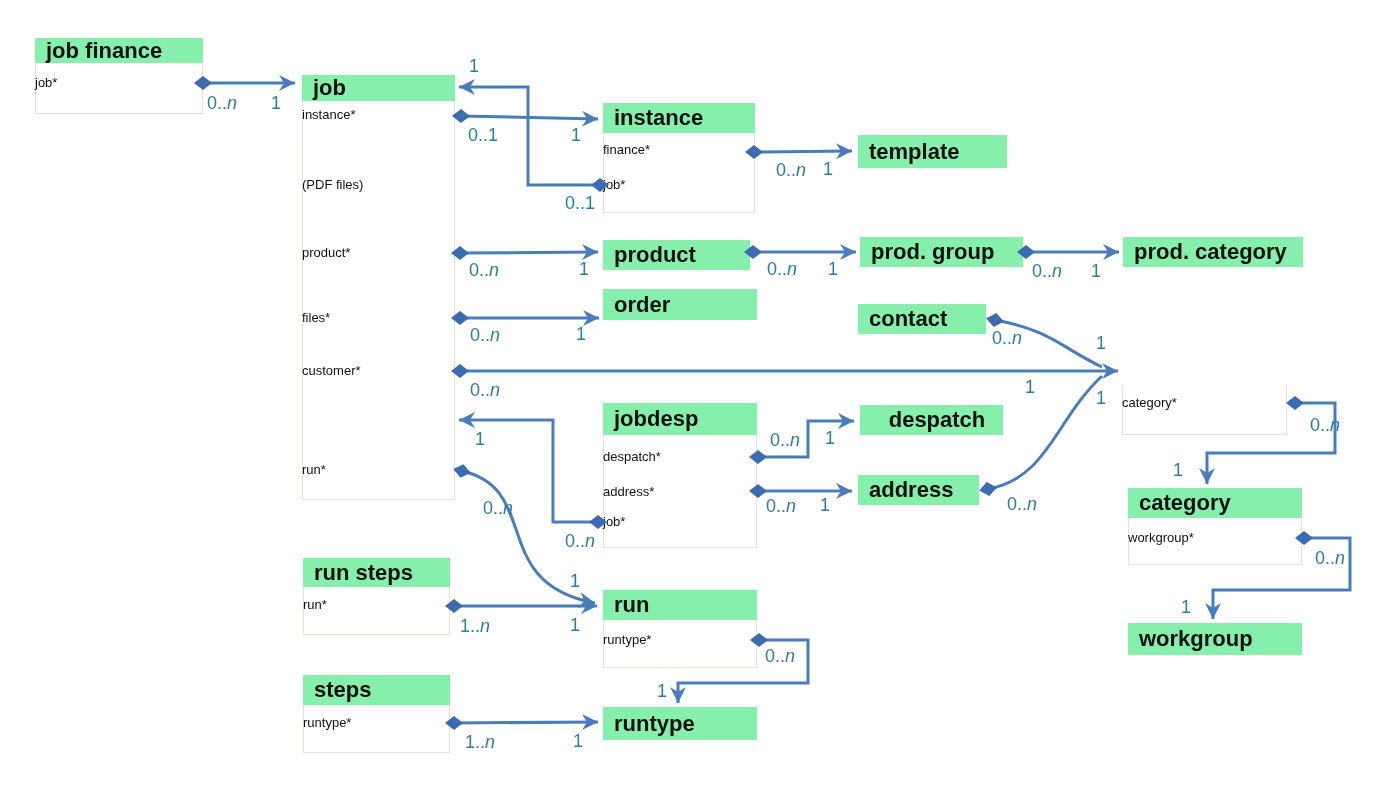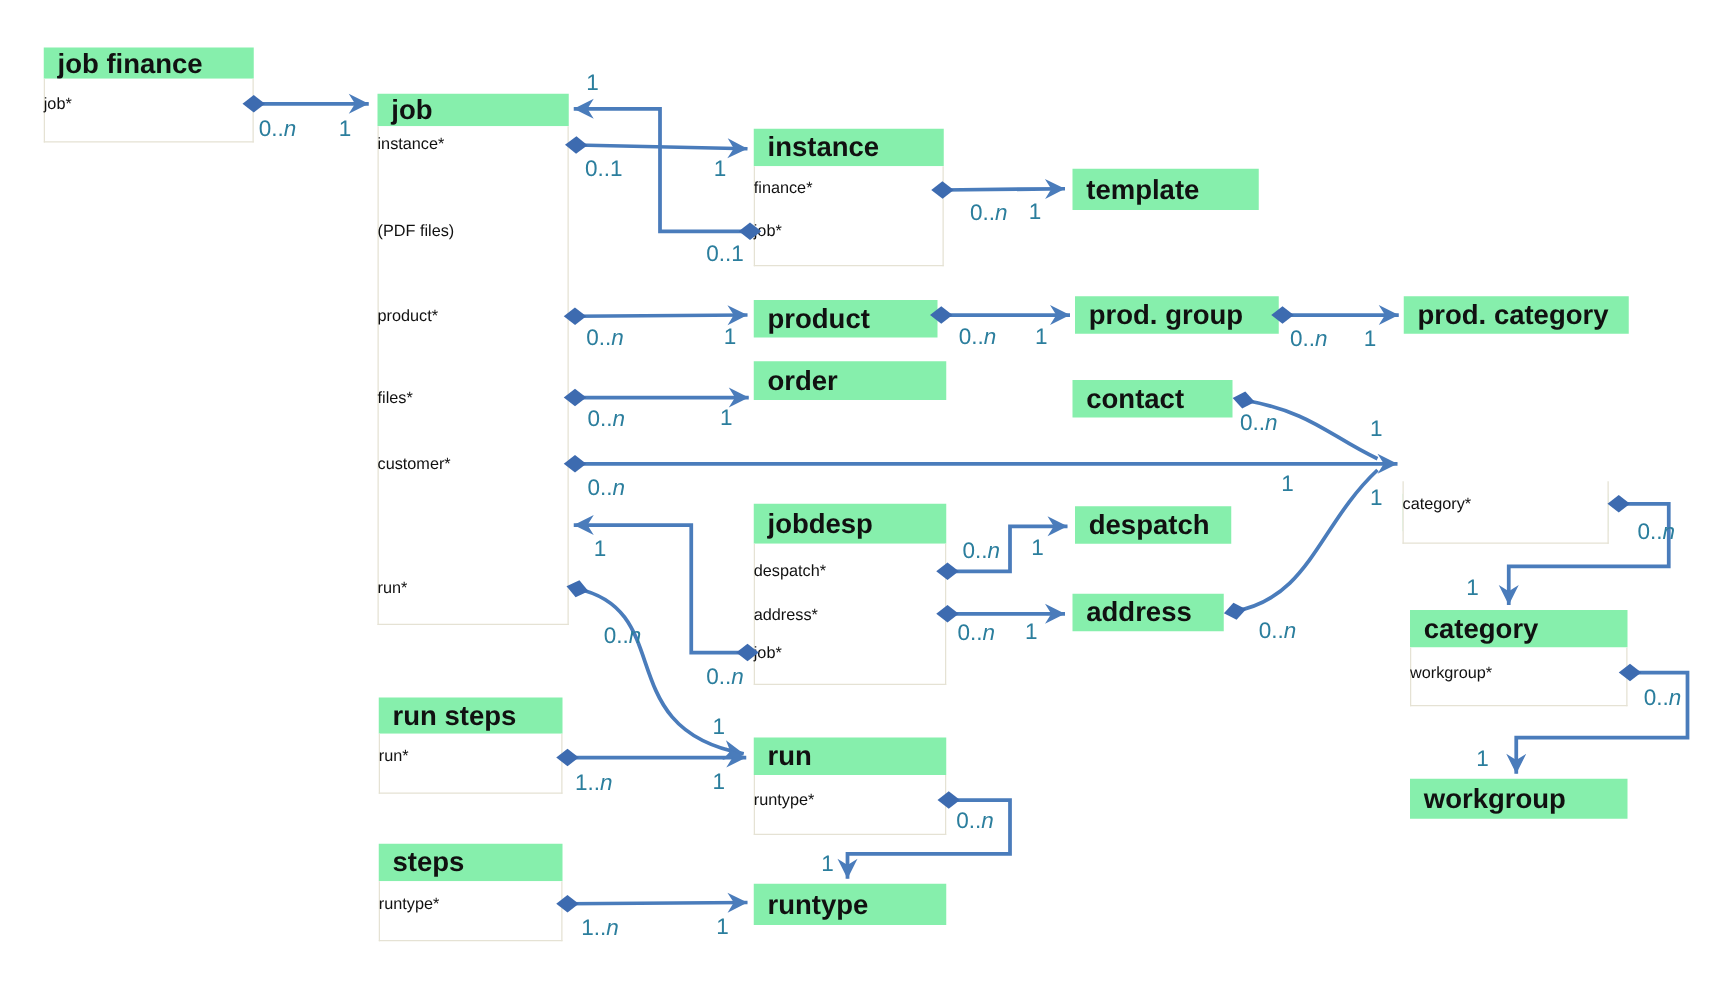--- a/index.html
+++ b/index.html
@@ -149,21 +149,21 @@
       <div class="entity-body" style="top: 30px; height: 50px;"></div>
       <div class="entity-field" style="top: 35px;">category*</div>
     </div>
     <div class="entity" style="left: 603px; top: 403px; width: 154px; height: 145px;">
       <div class="entity-header" style="height: 32px; line-height: 32px;">jobdesp</div>
       <div class="entity-body" style="top: 32px; height: 113px;"></div>
       <div class="entity-field" style="top: 41px;">despatch*</div>
       <div class="entity-field" style="top: 76px;">address*</div>
       <div class="entity-field" style="top: 106px;">job*</div>
     </div>
-    <div class="entity" style="left: 860px; top: 405px; width: 125px; height: 30px;">
+    <div class="entity" style="left: 860px; top: 405px; width: 143px; height: 30px; text-align: center;">
       <div class="entity-header" style="height: 30px; line-height: 30px;">despatch</div>
     </div>
     <div class="entity" style="left: 858px; top: 475px; width: 121px; height: 30px;">
       <div class="entity-header" style="height: 30px; line-height: 30px;">address</div>
     </div>
     <div class="entity" style="left: 1128px; top: 488px; width: 174px; height: 77px;">
       <div class="entity-header" style="height: 30px; line-height: 30px;">category</div>
       <div class="entity-body" style="top: 30px; height: 47px;"></div>
       <div class="entity-field" style="top: 37px;">workgroup*</div>
     </div>

